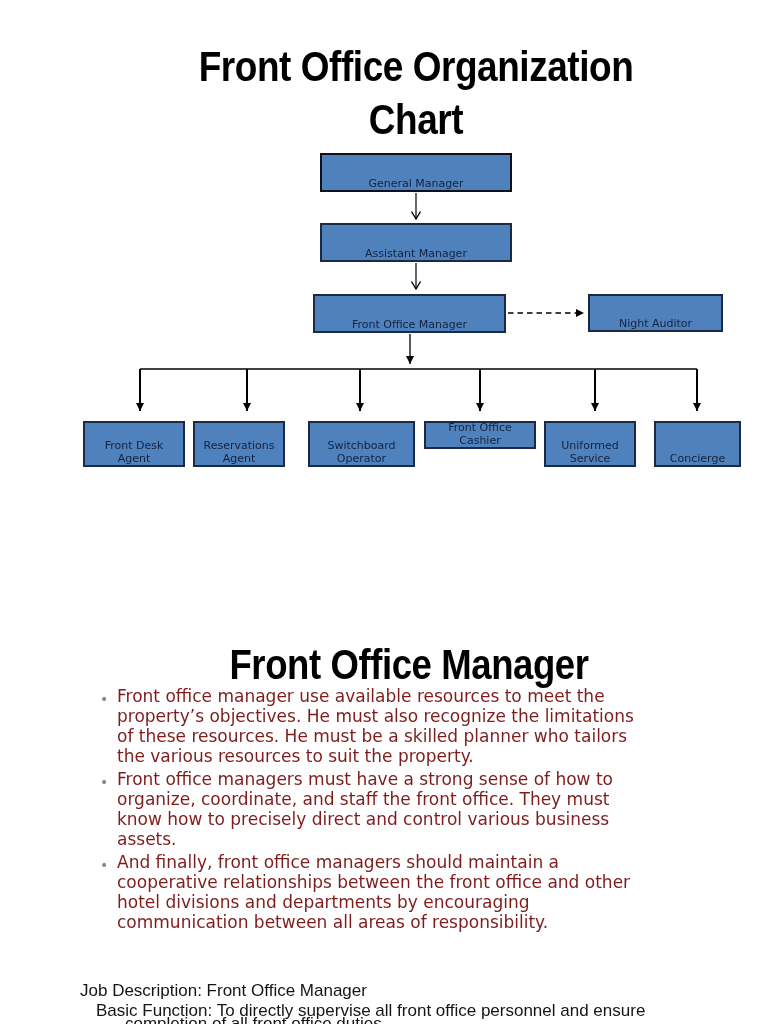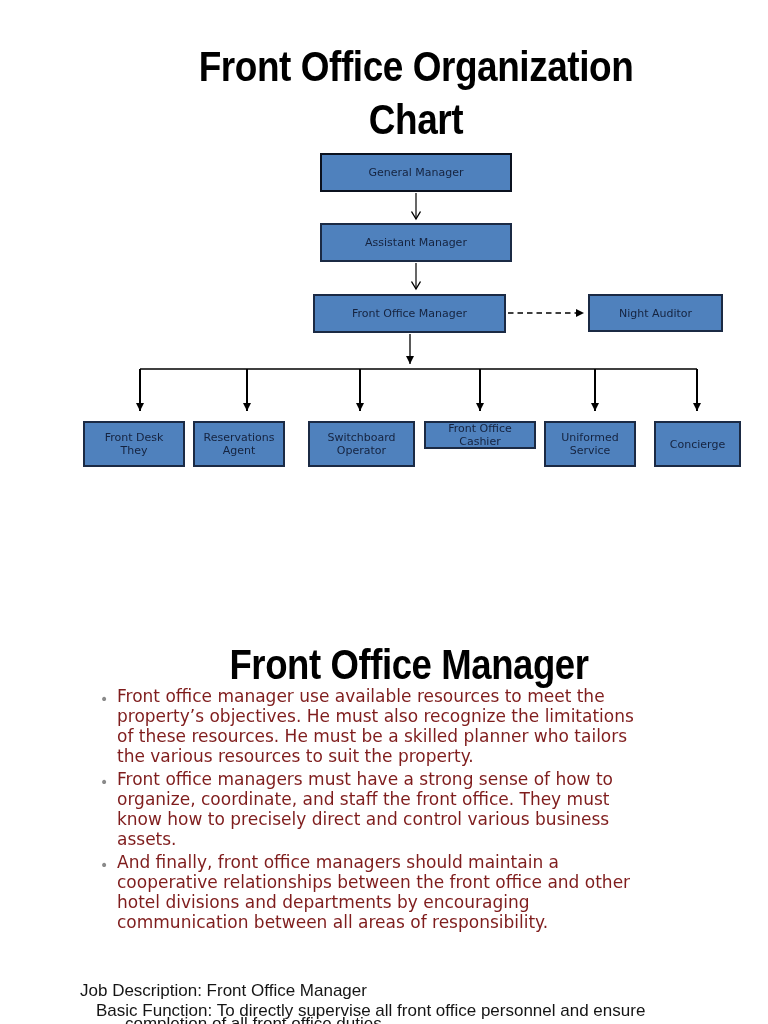--- a/index.html
+++ b/index.html
@@ -28,21 +28,21 @@
     letter-spacing:-.5px;
   }
 
   
   .org-svg{position:absolute;top:0;left:0;width:768px;height:512px;}
   .obox{
     position:absolute;
     background:#4f81bd;
     border:2px solid #1b2a44;
     box-sizing:border-box;
-    display:flex;align-items:center;justify-content:center;
+    display:flex;align-items:flex-end;justify-content:center;
     text-align:center;
     color:#15233f;
     font-size:11px;line-height:13px;
     white-space:pre-line;
   }
   .obox.dark{border-color:#0b111e;}
 
   
   .s2-title{
     position:absolute;top:128px;left:25px;width:768px;
@@ -119,21 +119,21 @@
     </div>
     <div class="obox" style="left:313px;top:294px;width:193px;height:39px;">
       <span>Front Office Manager</span>
     </div>
     <div class="obox" style="left:588px;top:294px;width:135px;height:38px;">
       <span>Night Auditor</span>
     </div>
 
     <div class="obox" style="left:83px;top:421px;width:102px;height:46px;">
       <span>Front Desk
-They</span>
+Agent</span>
     </div>
     <div class="obox" style="left:193px;top:421px;width:92px;height:46px;">
       <span>Reservations
 Agent</span>
     </div>
     <div class="obox" style="left:308px;top:421px;width:107px;height:46px;">
       <span>Switchboard
 Operator</span>
     </div>
     <div class="obox" style="left:424px;top:421px;width:112px;height:28px;">

